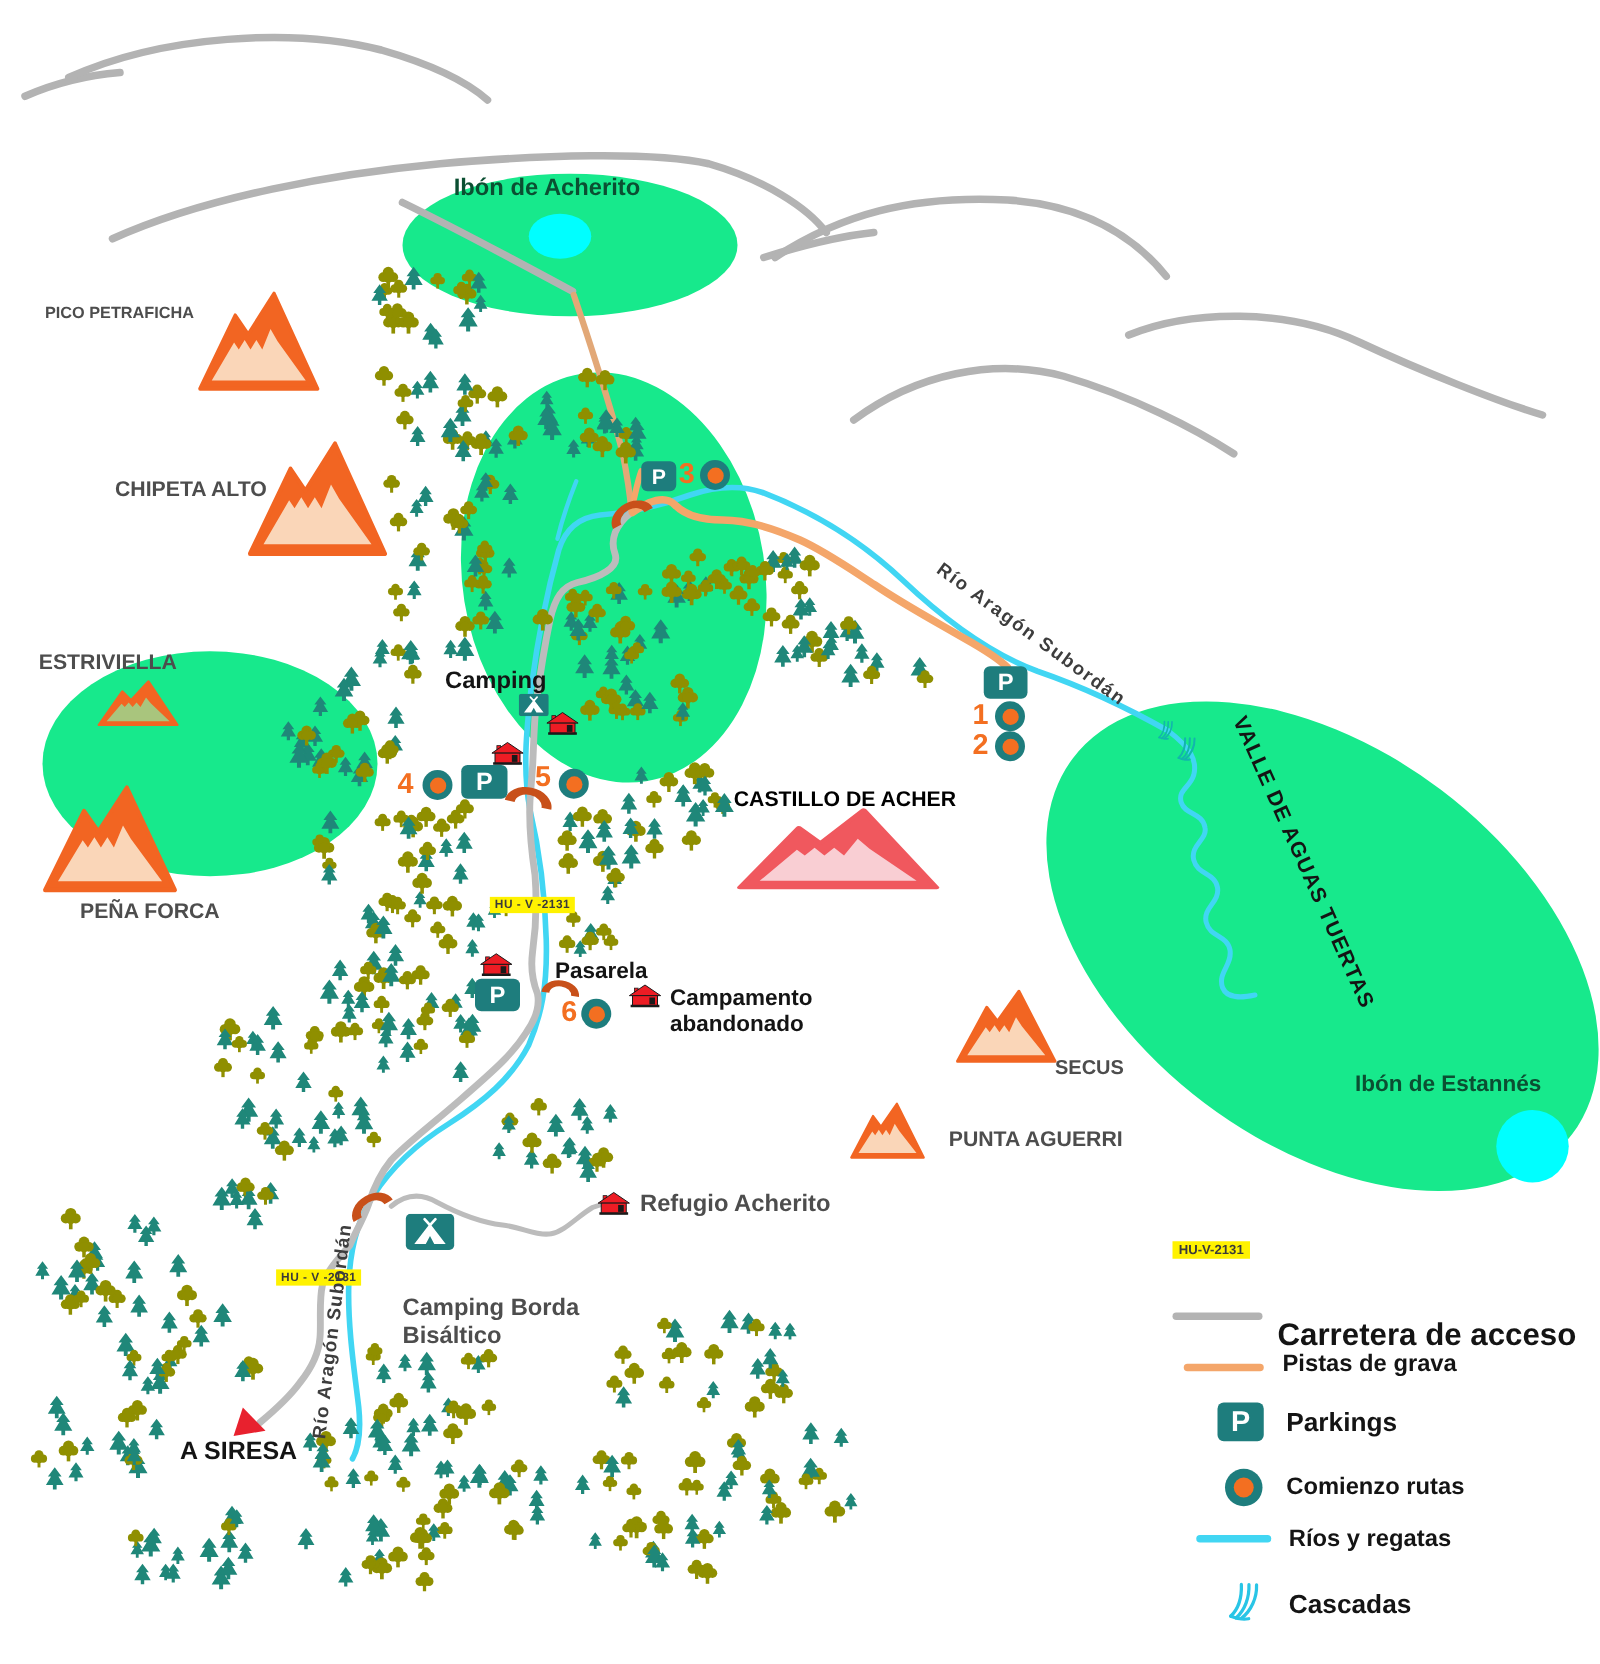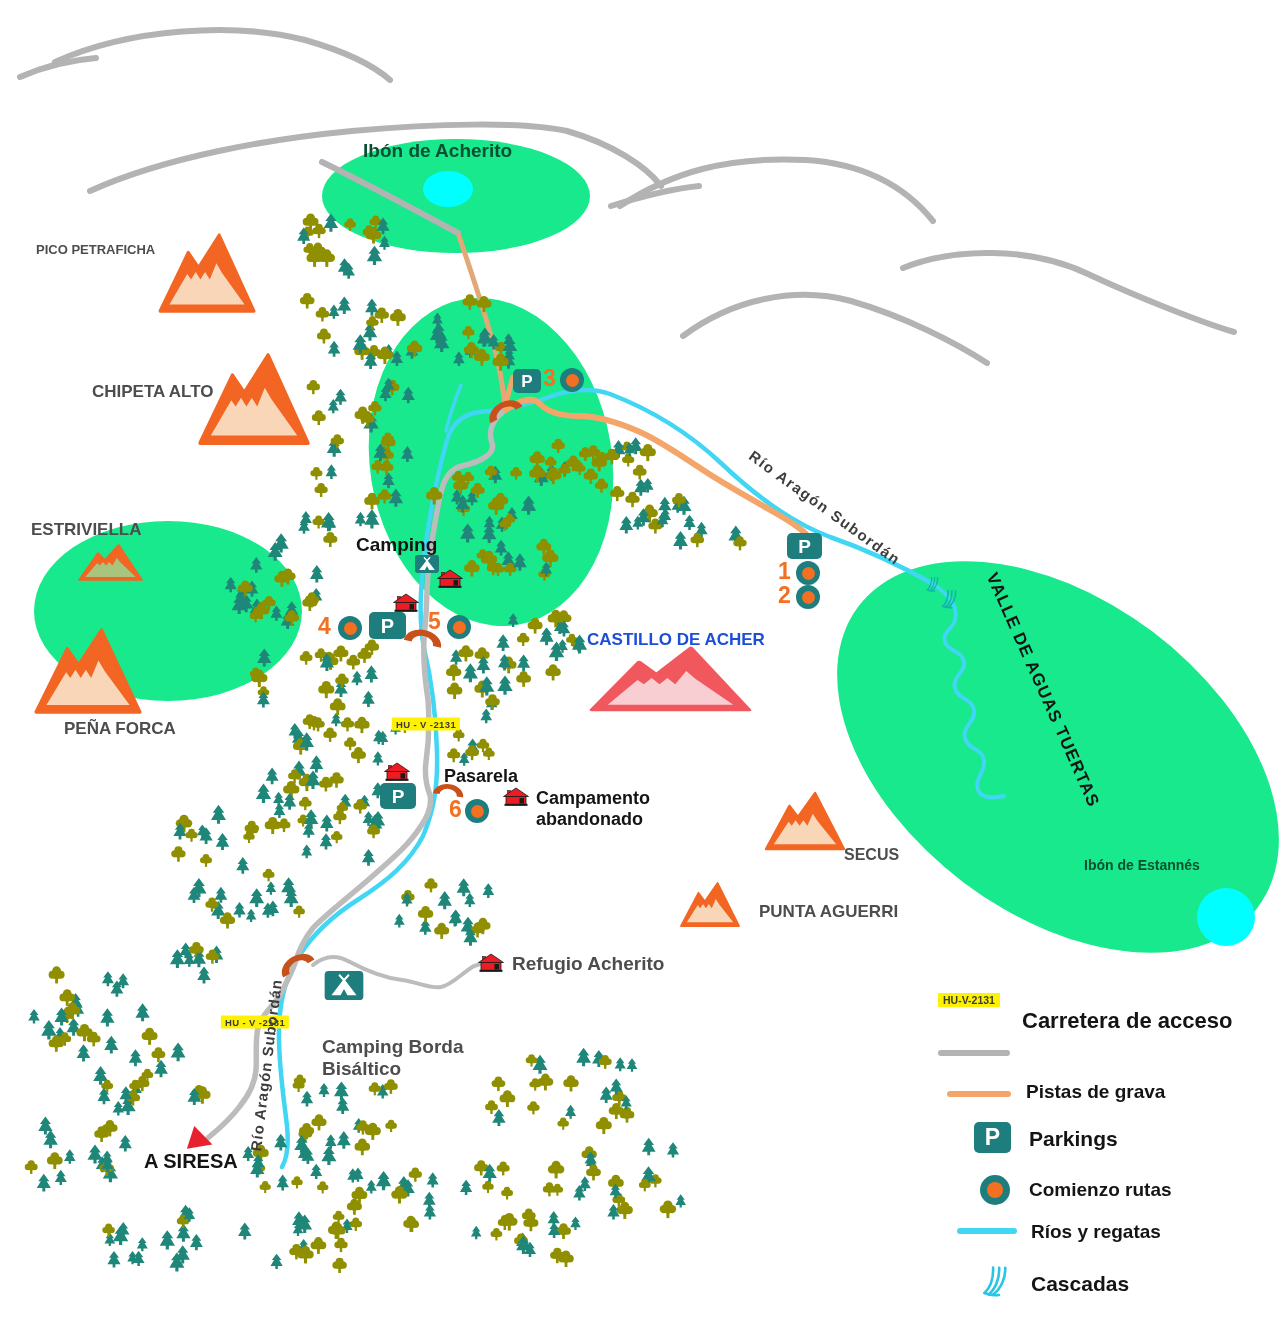--- a/index.html
+++ b/index.html
@@ -867,41 +867,41 @@
       <div class="arrow" style="left: 190px; top: 1129px; border-left: 23px solid rgb(232, 33, 46); transform: rotate(18deg);"></div>
     </div>
   <div id="labels" class="layer">
       <div class="badge" style="left: 426px; top: 692px; background: rgb(255, 242, 0);">HU - V -2131</div>
       <div class="badge" style="left: 255px; top: 990px; background: rgb(255, 242, 0);">HU - V -2131</div>
       <div class="map-label" style="left: 363px; top: 140px; font-size: 19px; color: rgb(11, 79, 50);">Ibón de Acherito</div>
       <div class="map-label" style="left: 36px; top: 242px; font-size: 13px; color: rgb(77, 77, 77);">PICO PETRAFICHA</div>
       <div class="map-label" style="left: 92px; top: 382px; font-size: 17px; color: rgb(77, 77, 77);">CHIPETA ALTO</div>
       <div class="map-label" style="left: 31px; top: 520px; font-size: 17px; color: rgb(77, 77, 77);">ESTRIVIELLA</div>
       <div class="map-label" style="left: 64px; top: 719px; font-size: 17px; color: rgb(77, 77, 77);">PEÑA FORCA</div>
-      <div class="map-label" style="left: 587px; top: 630px; font-size: 17px; color: #1d4ed8;">CASTILLO DE ACHER</div>
+      <div class="map-label" style="left: 587px; top: 630px; font-size: 17px; color: #000000;">CASTILLO DE ACHER</div>
       <div class="map-label" style="left: 844px; top: 846px; font-size: 16px; color: rgb(77, 77, 77);">SECUS</div>
       <div class="map-label" style="left: 759px; top: 902px; font-size: 17px; color: rgb(77, 77, 77);">PUNTA AGUERRI</div>
       <div class="map-label" style="left: 356px; top: 534px; font-size: 19px; color: rgb(20, 20, 20);">Camping</div>
       <div class="map-label" style="left: 444px; top: 766px; font-size: 18px; color: rgb(20, 20, 20);">Pasarela</div>
       <div class="map-label" style="left: 536px; top: 788px; font-size: 18px; color: rgb(20, 20, 20);">Campamento
 abandonado</div>
       <div class="map-label" style="left: 512px; top: 953px; font-size: 19px; color: rgb(77, 77, 77);">Refugio Acherito</div>
       <div class="map-label" style="left: 322px; top: 1000px; font-size: 19px; color: rgb(77, 77, 77); margin-top: 36px;">Camping Borda
 Bisáltico</div>
       <div class="map-label" style="left: 144px; top: 1150px; font-size: 20px; color: rgb(20, 20, 20);">A SIRESA</div>
-      <div class="map-label" style="left: 1084px; top: 857px; font-size: 14px; color: rgb(11, 79, 50);">Ibón de Estannés</div>
+      <div class="map-label" style="left: 1084px; top: 857px; font-size: 18px; color: rgb(11, 79, 50);">Ibón de Estannés</div>
       <div class="map-label" style="left: 1000px; top: 570px; font-size: 17px; color: rgb(20, 20, 20); letter-spacing: 1px; transform: rotate(66deg); transform-origin: 0px 0px; white-space: nowrap;">VALLE DE AGUAS TUERTAS</div>
       <div class="map-label" style="left: 756px; top: 447px; font-size: 15px; color: rgb(61, 61, 61); letter-spacing: 1.5px; transform: rotate(36deg); transform-origin: 0px 0px; white-space: nowrap;">Río Aragón Subordán</div>
       <div class="map-label" style="left: 247px; top: 1150px; font-size: 15px; color: rgb(61, 61, 61); letter-spacing: 1px; transform: rotate(-83deg); transform-origin: 0px 0px; white-space: nowrap;">Río Aragón Subordán</div>
     </div>
 
   <div id="legend">
     <div class="lg-badge" style="left:938px;top:993px;position:absolute;">HU-V-2131</div>
     <div class="lg-line" style="left:938px;top:1050px;width:72px;background:#b3b3b3;"></div>
-    <div class="lg-label" style="left:1022px;top:1008px;font-size:22px;">Carretera de acceso</div>
+    <div class="lg-label" style="left:1022px;top:1054px;font-size:25px;">Carretera de acceso</div>
 
     <div class="lg-line" style="left:947px;top:1091px;width:64px;background:#f4a66a;"></div>
     <div class="lg-label" style="left:1026px;top:1081px;font-size:19px;">Pistas de grava</div>
 
     <div class="parking" style="left:974px;top:1122px;width:37px;height:31px;background:#1e7d7d;font-size:23px;">
         <span>P</span>
       </div>
     <div class="lg-label" style="left:1029px;top:1127px;font-size:21px;">Parkings</div>
 
     <div class="ring" style="left:980px;top:1175px;width:30px;height:30px;background:#1e7d7d;">

